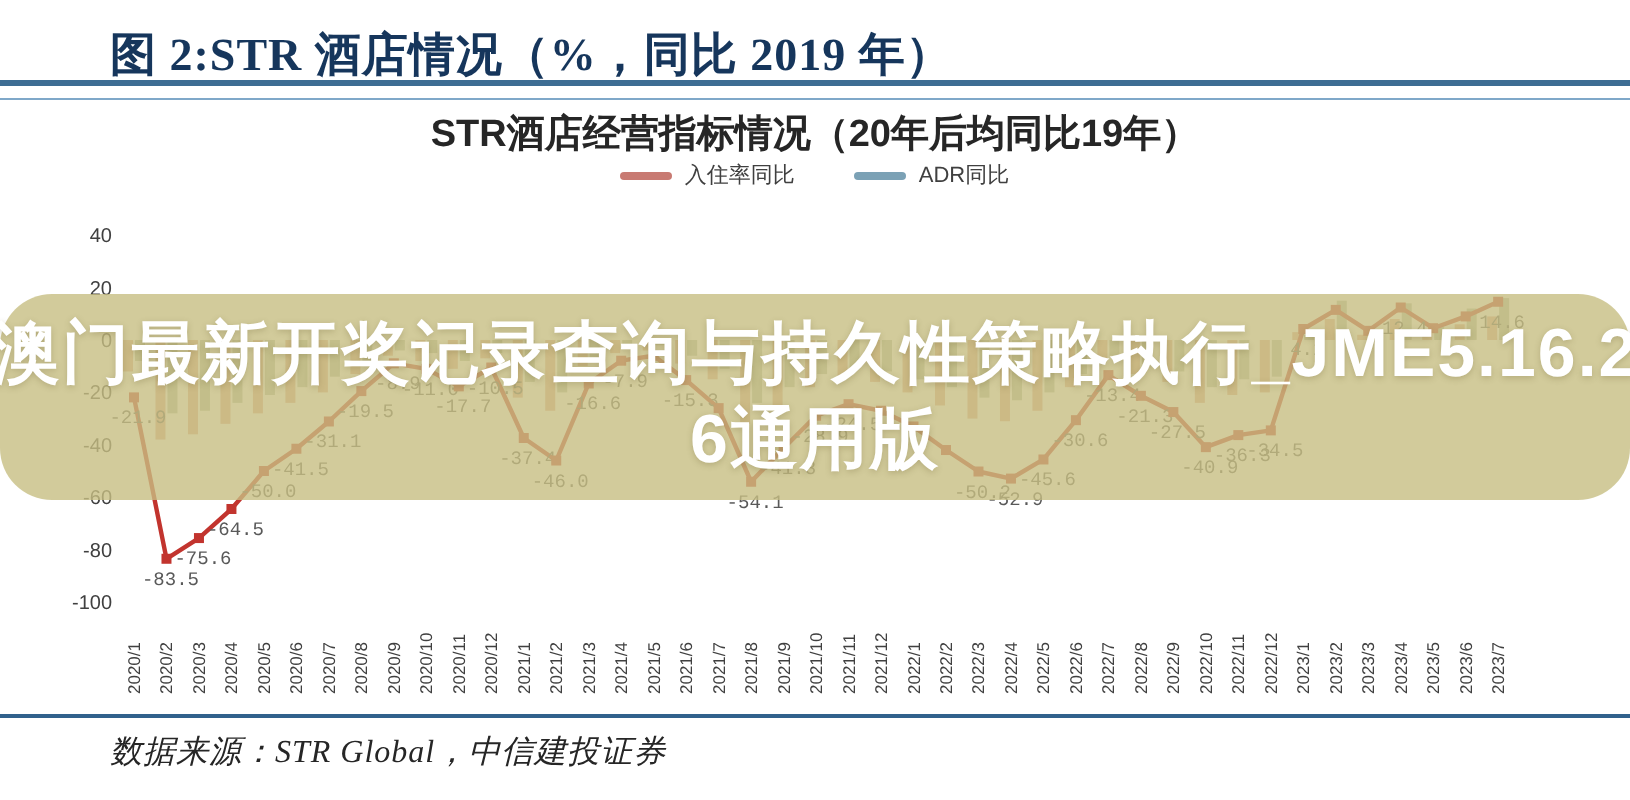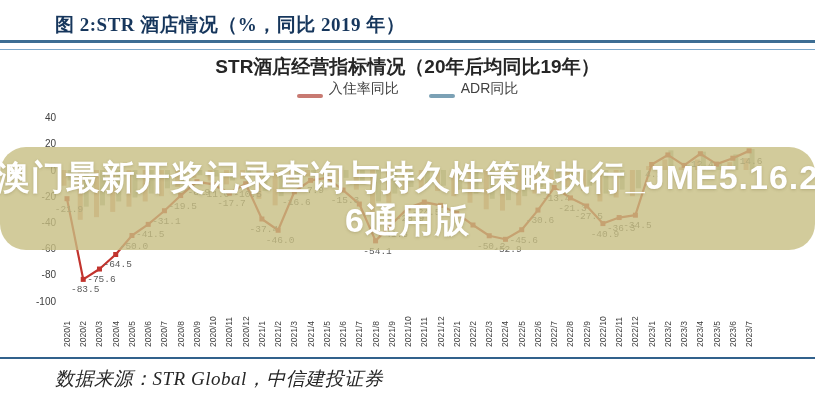--- a/index.html
+++ b/index.html
@@ -1,39 +1,39 @@
 <!DOCTYPE html>
 <html><head>
 <meta charset="utf-8">
 <style>
   html,body{margin:0;padding:0;background:#fff;}
   .page{position:relative;width:815px;height:400px;background:#fff;overflow:hidden;
         font-family:"Liberation Sans",sans-serif;}
   .fig-header{position:absolute;left:0;top:0;width:815px;height:40px;}
   .fig-title{position:absolute;left:55px;top:12px;font-family:"Liberation Serif",serif;
-        font-weight:bold;font-size:19px;color:#16365c;letter-spacing:.5px;}
+        font-weight:bold;font-size:23px;color:#16365c;letter-spacing:.5px;}
   .hr-double{position:absolute;left:0;top:40px;width:815px;height:6px;
         border-top:3px solid #3d6d93;border-bottom:1.5px solid #7fa8c9;}
   .chart-title{position:absolute;left:0;top:54px;width:815px;text-align:center;
         font-size:19px;font-weight:bold;color:#262626;}
   .legend{position:absolute;left:0;top:80px;width:815px;display:flex;justify-content:center;
         gap:30px;align-items:center;}
-  .legend-item{display:flex;align-items:flex-end;gap:6px;font-size:14px;color:#404040;}
+  .legend-item{display:flex;align-items:center;gap:6px;font-size:11px;color:#404040;}
   .swatch{position:relative;width:26px;height:4px;border-radius:2px;}
   .swatch .mk{position:absolute;left:10px;top:-2px;width:7px;height:7px;}
   svg.plot{position:absolute;left:0;top:0;}
   .wm-band{position:absolute;left:0;top:147px;width:815px;height:103px;
         background:rgba(199,190,130,0.80);display:flex;flex-direction:column;
         justify-content:center;align-items:center;z-index:5;border-radius:26px;}
   .wm-line{color:#fff;font-weight:800;font-size:34px;line-height:43px;letter-spacing:1px;
         text-shadow:0 1px 3px rgba(90,80,30,0.25);white-space:nowrap;}
   .fig-footer-rule{position:absolute;left:0;top:357px;width:815px;height:0;
         border-top:2px solid #31618c;}
   .fig-footer{position:absolute;left:55px;top:366px;font-family:"Liberation Serif",serif;
-        font-style:italic;font-size:19px;color:#262626;letter-spacing:.5px;}
+        font-style:italic;font-size:16px;color:#262626;letter-spacing:.5px;}
 </style>
 </head>
 <body>
 
 <div class="page">
 
   <div class="fig-header">
     <div class="fig-title">图 2:STR 酒店情况（%，同比 2019 年）</div>
     <div class="hr-double"></div>
   </div>

